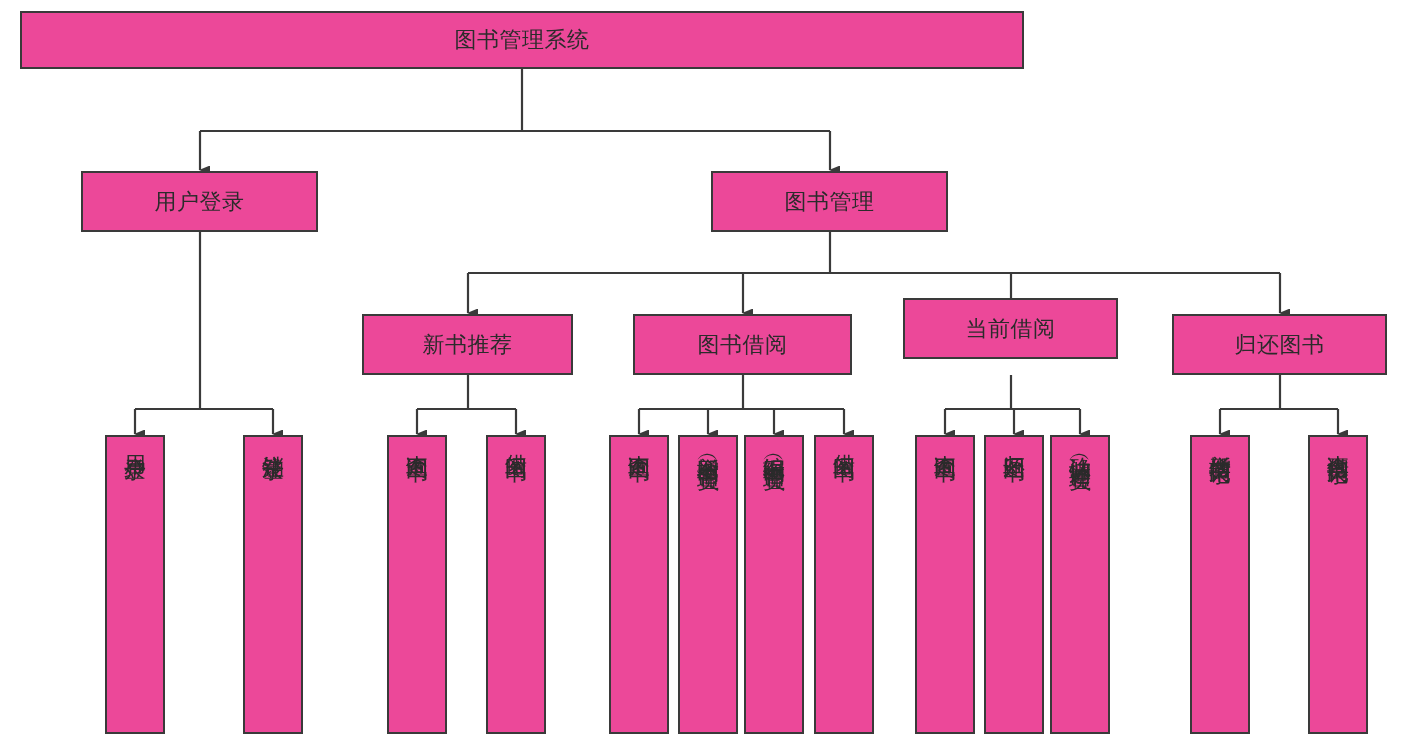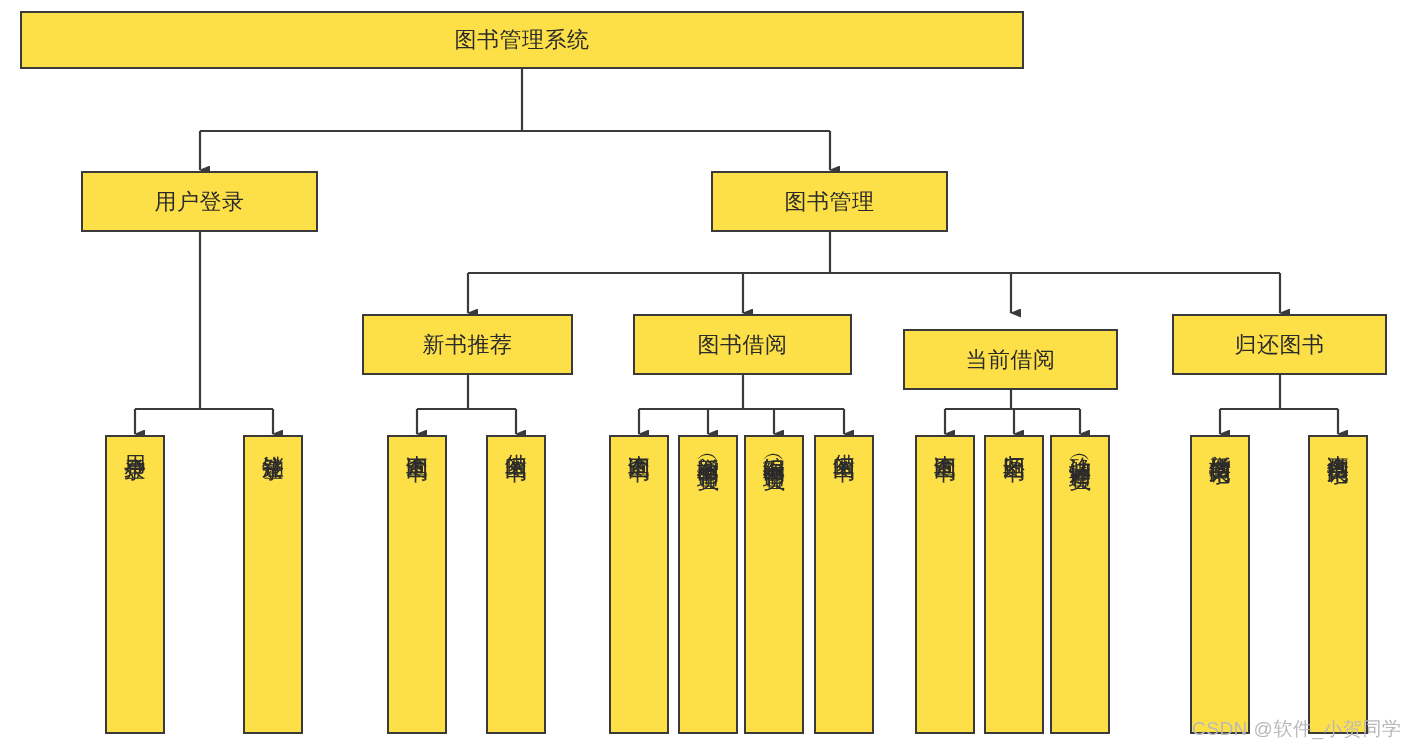--- a/index.html
+++ b/index.html
@@ -19,21 +19,21 @@
   }
   #edges {
     position: absolute;
     left: 0; top: 0;
     width: 1405px;
     height: 747px;
   }
   .node {
     position: absolute;
     box-sizing: border-box;
-    background: #fde047;
+    background: #ec4899;
     border: 2.2px solid #3a3a3a;
     display: flex;
     align-items: center;
     justify-content: center;
     z-index: 2;
   }
   .node-label {
     color: #2b2b2b;
     line-height: 1.18;
     letter-spacing: 0.5px;
@@ -123,21 +123,21 @@
       </div>
       <div class="node h center" style="left: 711px; top: 171px; width: 237px; height: 61px;">
         <span class="node-label">图书管理</span>
       </div>
       <div class="node h center" style="left: 362px; top: 314px; width: 211px; height: 61px; justify-content: center;">
         <span class="node-label">新书推荐</span>
       </div>
       <div class="node h center" style="left: 633px; top: 314px; width: 219px; height: 61px;">
         <span class="node-label">图书借阅</span>
       </div>
-      <div class="node h center" style="left: 903px; top: 329px; width: 215px; height: 61px; text-align: center;">
+      <div class="node h center" style="left: 903px; top: 298px; width: 215px; height: 61px; text-align: center;">
         <span class="node-label">当前借阅</span>
       </div>
       <div class="node h center" style="left: 1172px; top: 314px; width: 215px; height: 61px;">
         <span class="node-label">归还图书</span>
       </div>
       <div class="node v center" style="left: 105px; top: 435px; width: 60px; height: 299px;">
         <span class="node-label">用户登录</span>
       </div>
       <div class="node v center" style="left: 243px; top: 435px; width: 60px; height: 299px;">
         <span class="node-label">注销登录</span>
@@ -170,15 +170,14 @@
         <span class="node-label">确认归还（管理员）</span>
       </div>
       <div class="node v center" style="left: 1190px; top: 435px; width: 60px; height: 299px;">
         <span class="node-label">新增借阅记录</span>
       </div>
       <div class="node v center" style="left: 1308px; top: 435px; width: 60px; height: 299px;">
         <span class="node-label">查询借阅记录</span>
       </div>
     </div>
 
-  <div class="watermark" style="left: 1192px; top: 716px;">CSDN @软件_小贺同学</div>
 
 </div>
 
 </body></html>

